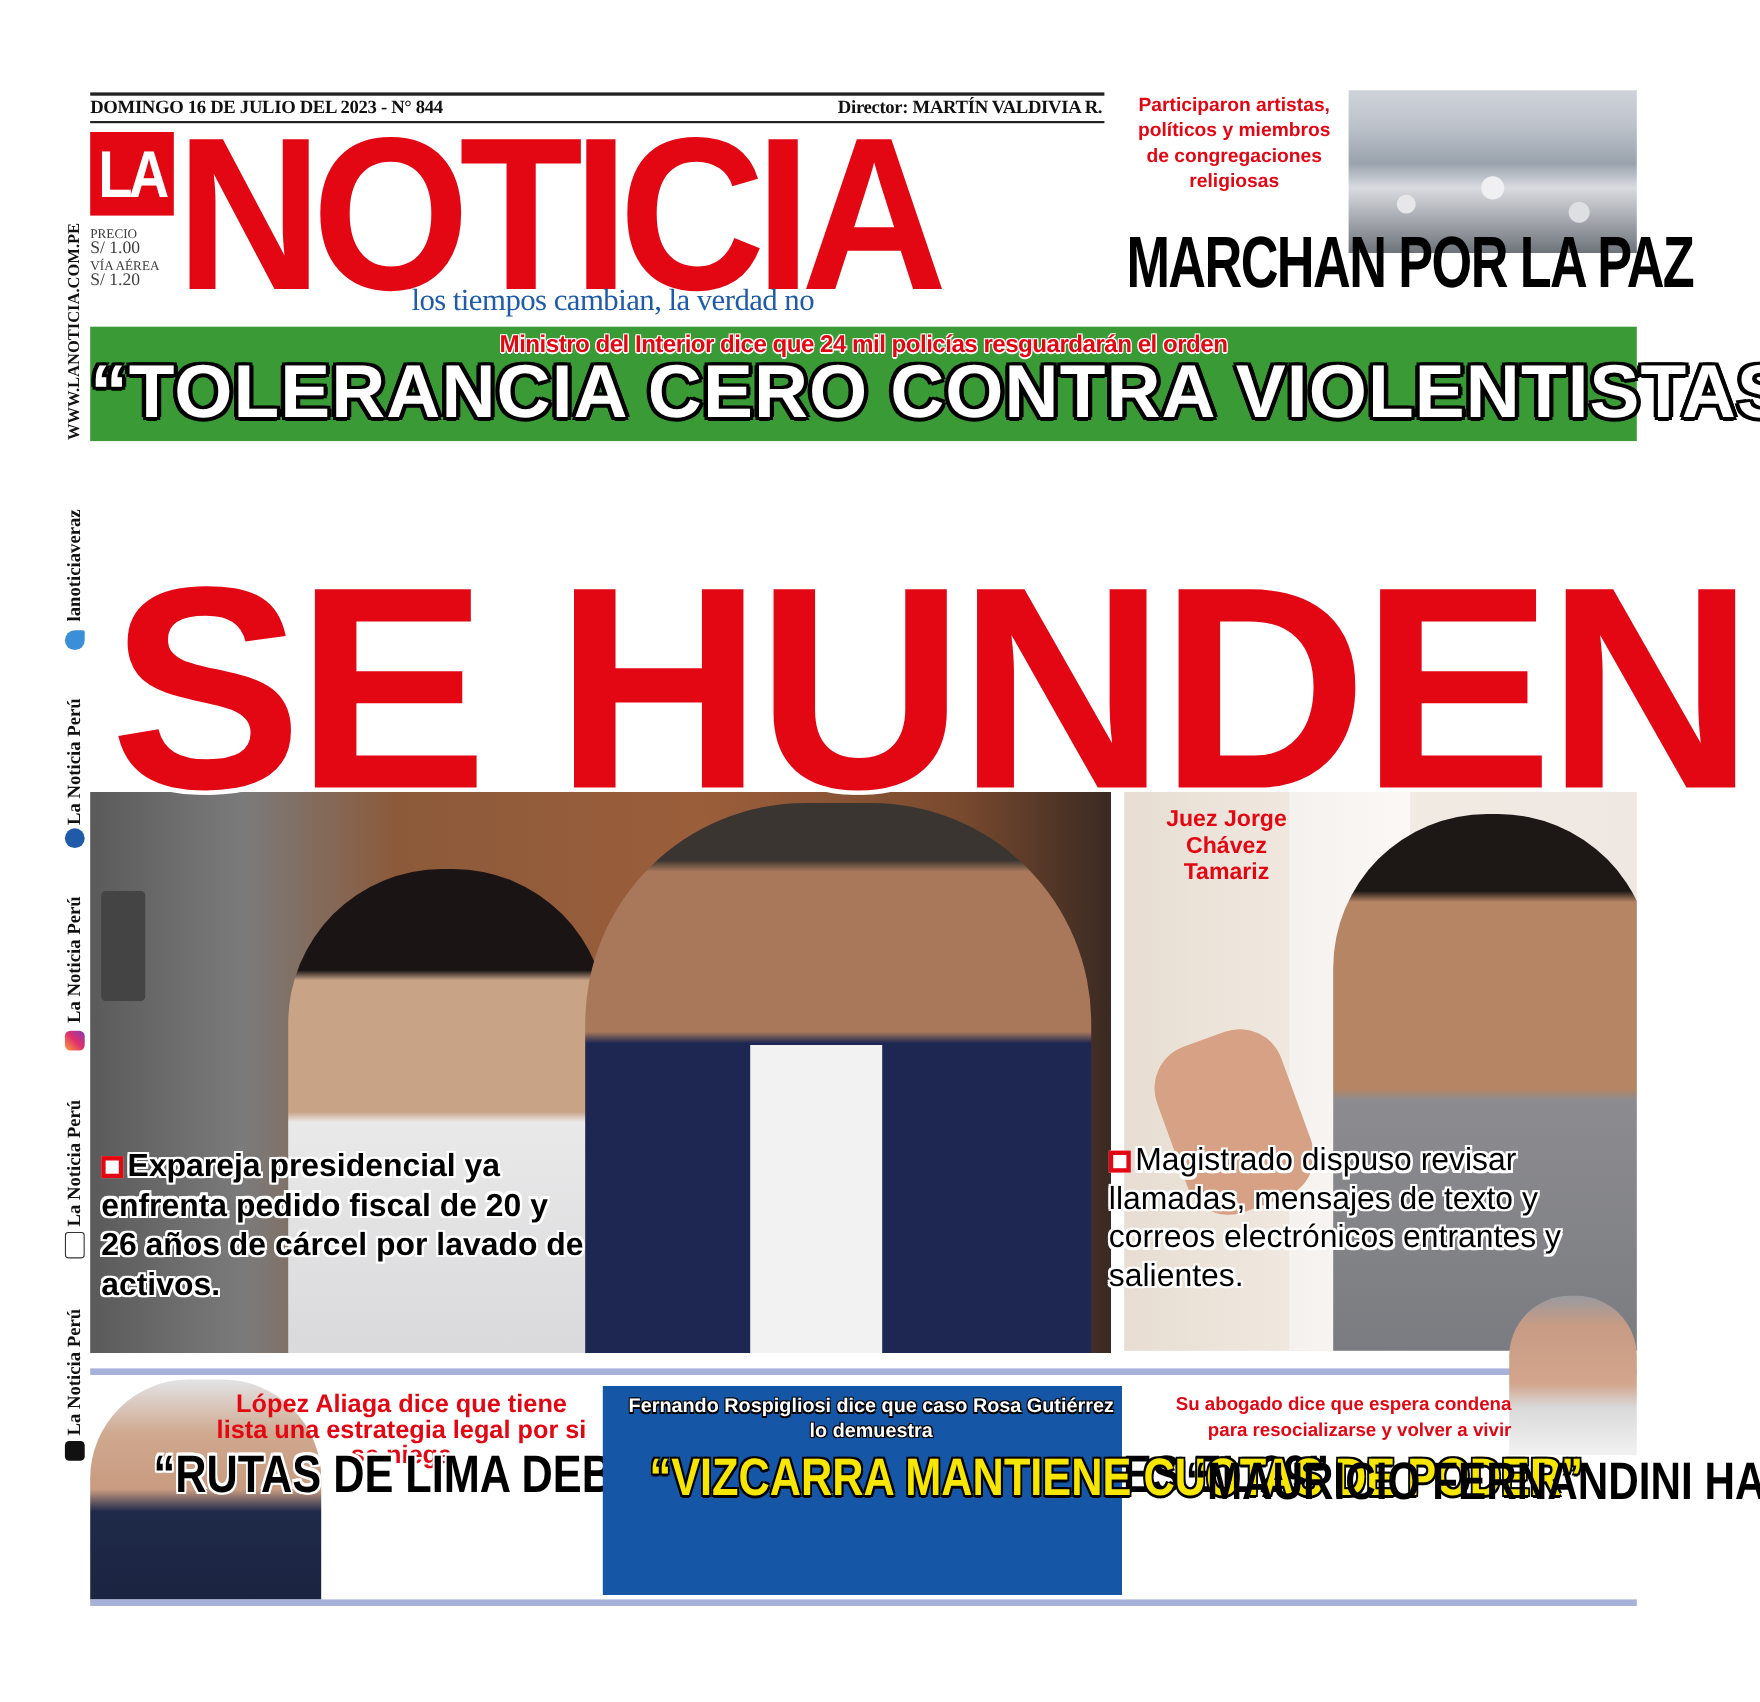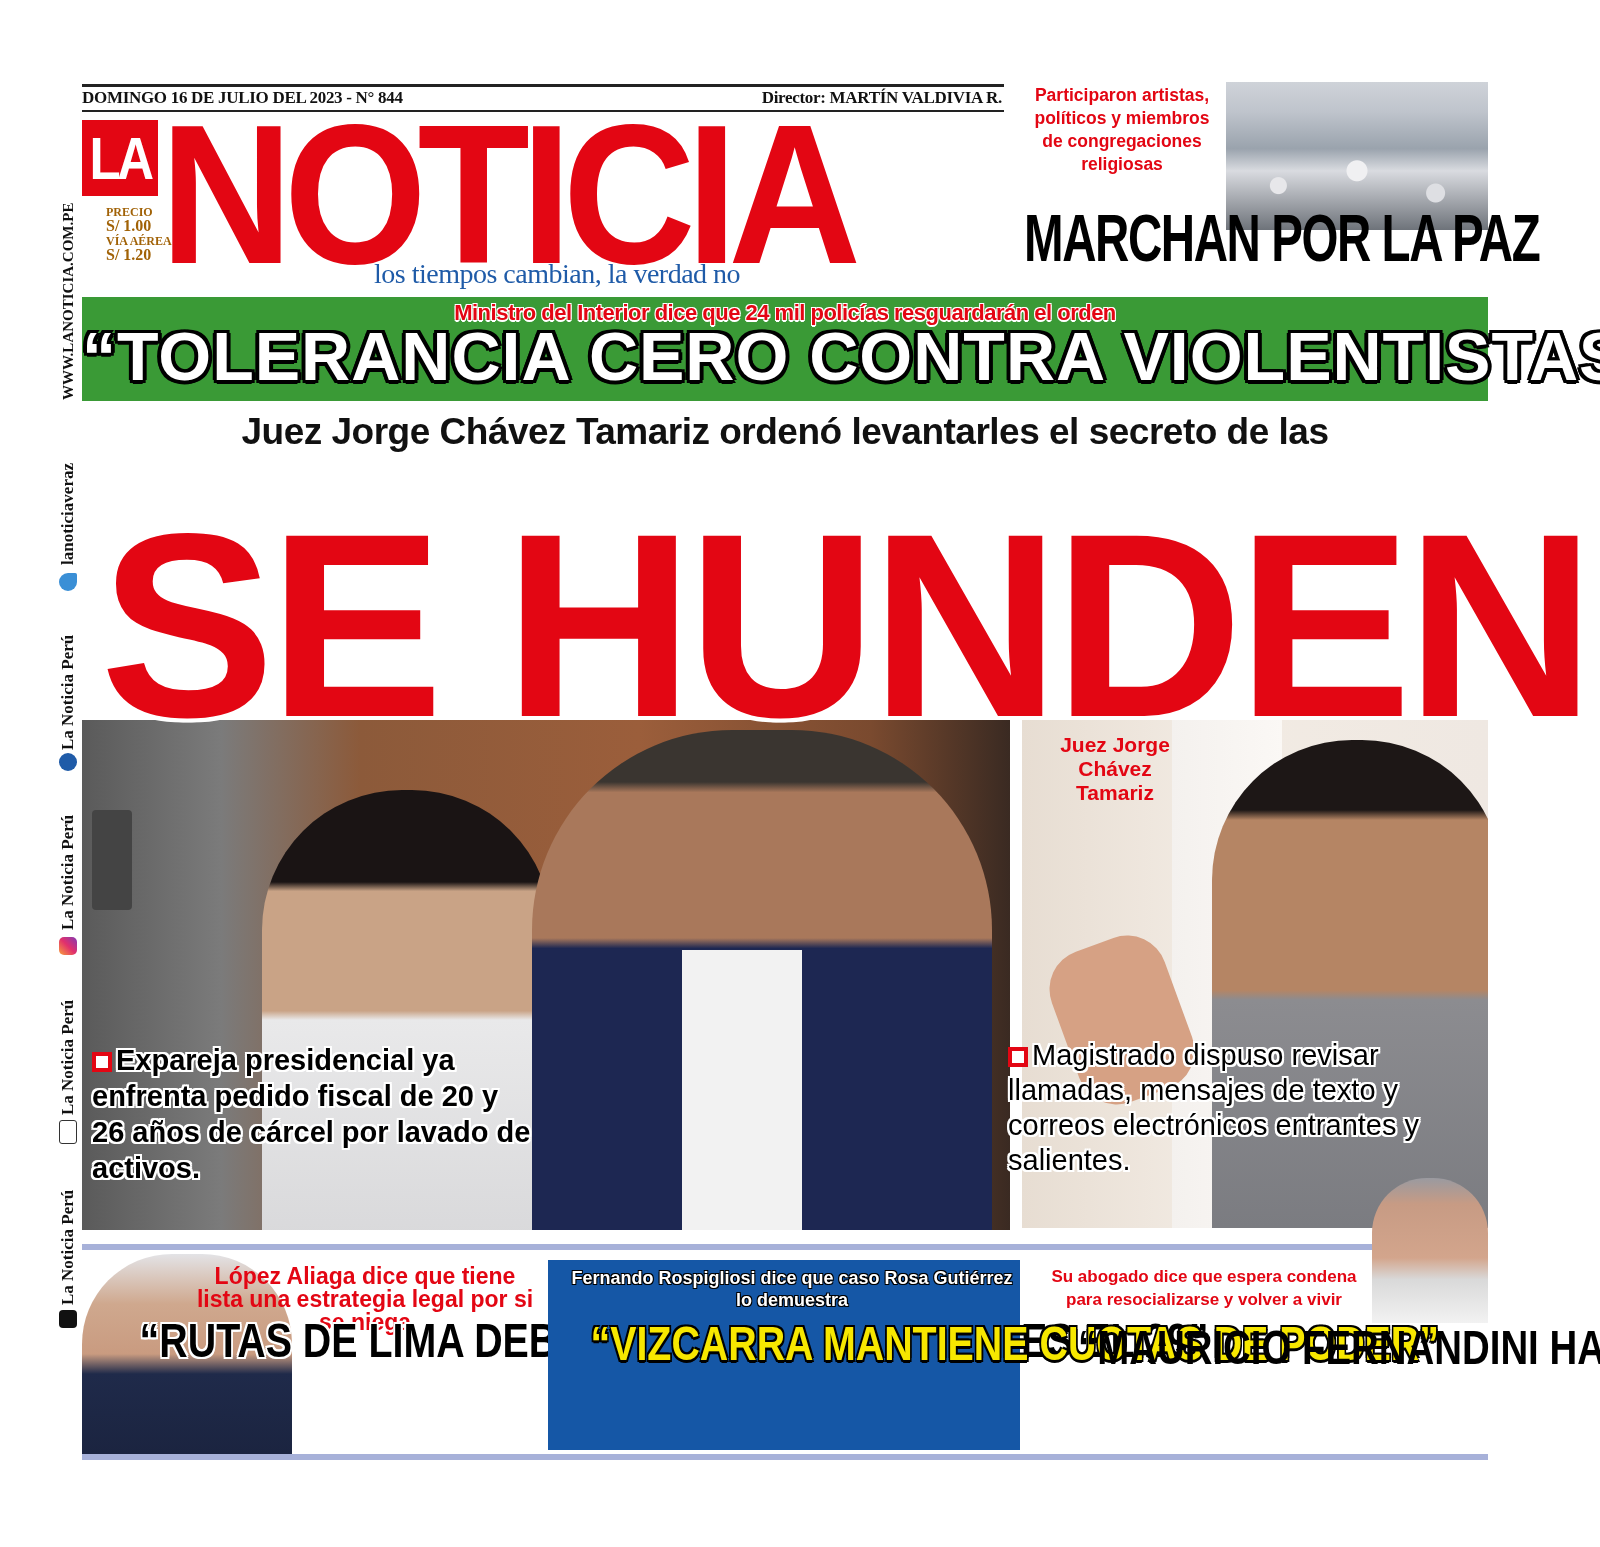--- a/index.html
+++ b/index.html
@@ -13,21 +13,21 @@
   .rule-under-date { left: 82px; top: 110px; width: 922px; height: 2px; background: #222; }
   .date-line { left: 82px; top: 88px; font-family: "Liberation Serif", serif; font-weight: 700; font-size: 17px; color: #111; letter-spacing: -0.3px; }
   .director-line { right: 598px; top: 88px; font-family: "Liberation Serif", serif; font-weight: 700; font-size: 17px; color: #111; letter-spacing: -0.3px; text-align: right; }
 
   
   .la-box { left: 82px; top: 120px; width: 76px; height: 76px; background: #e30613; display: flex; align-items: center; justify-content: center; }
   .la-box span { color: #fff; font-weight: 900; font-size: 60px; letter-spacing: -4px; font-family: "Liberation Sans", sans-serif; transform: scaleX(0.85); display: inline-block; }
   .noticia { left: 160px; top: 96px; font-family: "Liberation Sans", sans-serif; font-weight: 900; font-size: 198px; color: #e30613; letter-spacing: -10px; line-height: 1; transform: scaleX(0.93); transform-origin: left top; white-space: nowrap; }
   .slogan { left: 374px; top: 258px; font-family: "Liberation Serif", serif; font-size: 28px; color: #1f5ba8; letter-spacing: -0.5px; }
 
-  .price-block { left: 82px; top: 206px; font-family: "Liberation Serif", serif; font-weight: 700; color: #a16207; line-height: 1; margin-left: 24px; }
+  .price-block { left: 82px; top: 206px; font-family: "Liberation Serif", serif; font-weight: 400; color: #404040; line-height: 1; }
   .price-block .lbl { font-size: 12px; display: block; }
   .price-block .val { font-size: 16px; display: block; margin-bottom: 1px; }
 
   
   .side-strip { left: 56px; top: 185px; width: 24px; height: 1190px; }
   .side-strip .vtext { position: absolute; left: 0; width: 24px; font-family: "Liberation Serif", serif; font-weight: 700; font-size: 17px; color: #111; writing-mode: vertical-rl; transform: rotate(180deg); white-space: nowrap; display: flex; align-items: center; }
   .side-ico { position: absolute; left: 3px; width: 18px; height: 18px; border-radius: 50%; }
 
   
   .march-photo { left: 1226px; top: 82px; width: 262px; height: 148px;
@@ -84,21 +84,21 @@
   .lopez-sub { left: 190px; top: 1265px; width: 350px; text-align: center; font-weight: 700; font-size: 23px; line-height: 23px; color: #e30613; }
   .lopez-head { left: 100px; top: 1316px; width: 440px; text-align: center; font-weight: 900; font-size: 48px; line-height: 50px; white-space: nowrap; transform: scaleX(0.82); transform-origin: center top; }
 
   .vizcarra-box { left: 548px; top: 1260px; width: 472px; height: 190px; background: #1557a6; }
   .viz-sub { left: 548px; top: 1267px; width: 472px; text-align: center; font-weight: 700; font-size: 18px; line-height: 22px; color: #fff;
     text-shadow: -1px -1px 0 #000, 1px -1px 0 #000, -1px 1px 0 #000, 1px 1px 0 #000; padding-left: 16px; }
   .viz-head { left: 548px; top: 1318px; width: 472px; text-align: center; font-weight: 900; font-size: 48px; line-height: 52px; color: #f7e700; white-space: nowrap; transform: scaleX(0.82); transform-origin: center top;
     text-shadow: -2px -2px 0 #000, 2px -2px 0 #000, -2px 2px 0 #000, 2px 2px 0 #000, 0 3px 0 #000; }
 
   .fern-photo { left: 1372px; top: 1178px; width: 116px; height: 145px; border-radius: 55px 55px 0 0; background: linear-gradient(180deg, #9a9aa0 0%, #c79b84 18%, #d3a58c 55%, #d9d9d9 70%, #f2f2f2 100%); }
-  .fern-sub { left: 1034px; top: 1265px; width: 340px; text-align: center; font-weight: 700; font-size: 17px; line-height: 23px; color: #e30613; }
+  .fern-sub { left: 1034px; top: 1265px; width: 340px; text-align: right; font-weight: 700; font-size: 17px; line-height: 23px; color: #e30613; }
   .fern-head { left: 1032px; top: 1322px; width: 460px; text-align: center; font-weight: 900; font-size: 48px; line-height: 52px; color: #000; white-space: nowrap; transform: scaleX(0.8); transform-origin: center top; }
 </style>
 </head>
 <body>
 
 <div class="abs rule-top"></div>
 <div class="abs date-line">DOMINGO 16 DE JULIO DEL 2023 - N° 844</div>
 <div class="abs director-line">Director: MARTÍN VALDIVIA R.</div>
 <div class="abs rule-under-date"></div>
 
@@ -131,21 +131,20 @@
 
 <div class="abs march-photo"></div>
 <div class="abs march-sub">Participaron artistas, políticos y miembros de congregaciones religiosas</div>
 <div class="abs march-head">MARCHAN POR LA PAZ</div>
 
 <div class="abs green-banner"></div>
 <div class="abs green-sub">Ministro del Interior dice que 24 mil policías resguardarán el orden</div>
 <div class="abs green-head">“TOLERANCIA CERO CONTRA VIOLENTISTAS”</div>
 
 <div class="abs kicker">
-  <div>Juez Jorge Chávez Tamariz ordenó levantarles el secreto de las</div>
 </div>
 
 <div class="abs main-photo">
   <div class="intercom"></div>
   <div class="woman"></div>
   <div class="man"></div>
   <div class="shirt"></div>
 </div>
 <div class="abs judge-photo">
   <div class="flag"></div>

